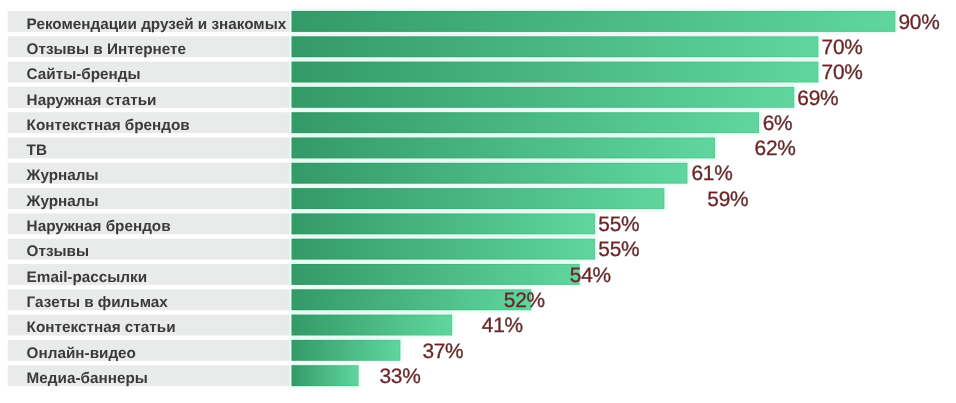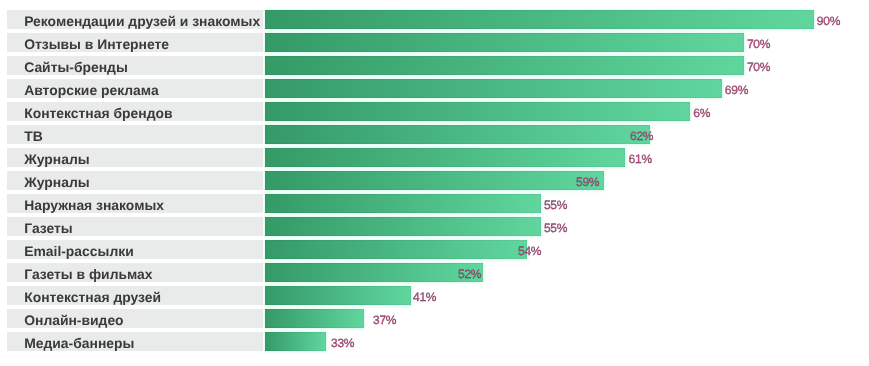--- a/index.html
+++ b/index.html
@@ -55,24 +55,24 @@
     box-shadow: 0 0 3.5px 0.5px rgba(120, 238, 196, 0.42),
                 inset 0 1px 0 rgba(18, 75, 52, 0.07),
                 inset 0 -1px 0 rgba(18, 75, 52, 0.07),
                 inset -1px 0 0 rgba(18, 75, 52, 0.06);
   }
   .value {
     position: absolute;
     top: 2.2px;
     height: 18.8px;
     line-height: 18.8px;
-    font-size: 12px;
+    font-size: 19px;
     letter-spacing: -0.25px;
     font-weight: normal;
-    color: #ec4899;
+    color: #7f1d1d;
     -webkit-text-stroke: 0.3px #3a3a3e;
     white-space: nowrap;
   }
 </style>
 </head>
 <body>
 
 <div id="chart">
   <div class="row" style="top:9.90px">
     <div class="label-band"></div>
@@ -87,83 +87,83 @@
     <div class="value" style="left:746.9px">70%</div>
   </div>
   <div class="row" style="top:55.93px">
     <div class="label-band"></div>
     <div class="label-text">Сайты-бренды</div>
     <div class="bar" style="width:478.7px"></div>
     <div class="value" style="left:746.9px">70%</div>
   </div>
   <div class="row" style="top:78.94px">
     <div class="label-band"></div>
-    <div class="label-text">Авторские реклама</div>
+    <div class="label-text">Наружная статьи</div>
     <div class="bar" style="width:456.6px"></div>
     <div class="value" style="left:724.8px">69%</div>
   </div>
   <div class="row" style="top:101.96px">
     <div class="label-band"></div>
     <div class="label-text">Контекстная брендов</div>
     <div class="bar" style="width:425.1px"></div>
     <div class="value" style="left:693.3px">6%</div>
   </div>
   <div class="row" style="top:124.97px">
     <div class="label-band"></div>
     <div class="label-text">ТВ</div>
     <div class="bar" style="width:385.4px"></div>
-    <div class="value" style="left:630px">62%</div>
+    <div class="value" style="left:686px">62%</div>
   </div>
   <div class="row" style="top:147.98px">
     <div class="label-band"></div>
     <div class="label-text">Журналы</div>
     <div class="bar" style="width:360.4px"></div>
     <div class="value" style="left:628.6px">61%</div>
   </div>
   <div class="row" style="top:171.00px">
     <div class="label-band"></div>
     <div class="label-text">Журналы</div>
     <div class="bar" style="width:338.5px"></div>
-    <div class="value" style="left:576px">59%</div>
+    <div class="value" style="left:643px">59%</div>
   </div>
   <div class="row" style="top:194.01px">
     <div class="label-band"></div>
-    <div class="label-text">Наружная знакомых</div>
+    <div class="label-text">Наружная брендов</div>
     <div class="bar" style="width:275.7px"></div>
     <div class="value" style="left:543.9px">55%</div>
   </div>
   <div class="row" style="top:217.03px">
     <div class="label-band"></div>
-    <div class="label-text">Газеты</div>
+    <div class="label-text">Отзывы</div>
     <div class="bar" style="width:275.7px"></div>
     <div class="value" style="left:543.9px">55%</div>
   </div>
   <div class="row" style="top:240.04px">
     <div class="label-band"></div>
     <div class="label-text">Email-рассылки</div>
     <div class="bar" style="width:262.0px"></div>
     <div class="value" style="left:518px">54%</div>
   </div>
   <div class="row" style="top:263.05px">
     <div class="label-band"></div>
     <div class="label-text">Газеты в фильмах</div>
     <div class="bar" style="width:218.4px"></div>
     <div class="value" style="left:458px">52%</div>
   </div>
   <div class="row" style="top:286.07px">
     <div class="label-band"></div>
-    <div class="label-text">Контекстная друзей</div>
+    <div class="label-text">Контекстная статьи</div>
     <div class="bar" style="width:145.7px"></div>
-    <div class="value" style="left:413px">41%</div>
+    <div class="value" style="left:438px">41%</div>
   </div>
   <div class="row" style="top:309.08px">
     <div class="label-band"></div>
     <div class="label-text">Онлайн-видео</div>
     <div class="bar" style="width:99.0px"></div>
-    <div class="value" style="left:373px">37%</div>
+    <div class="value" style="left:384px">37%</div>
   </div>
   <div class="row" style="top:332.10px">
     <div class="label-band"></div>
     <div class="label-text">Медиа-баннеры</div>
     <div class="bar" style="width:60.5px"></div>
-    <div class="value" style="left:331px">33%</div>
+    <div class="value" style="left:345px">33%</div>
   </div>
 </div>
 
 </body></html>

